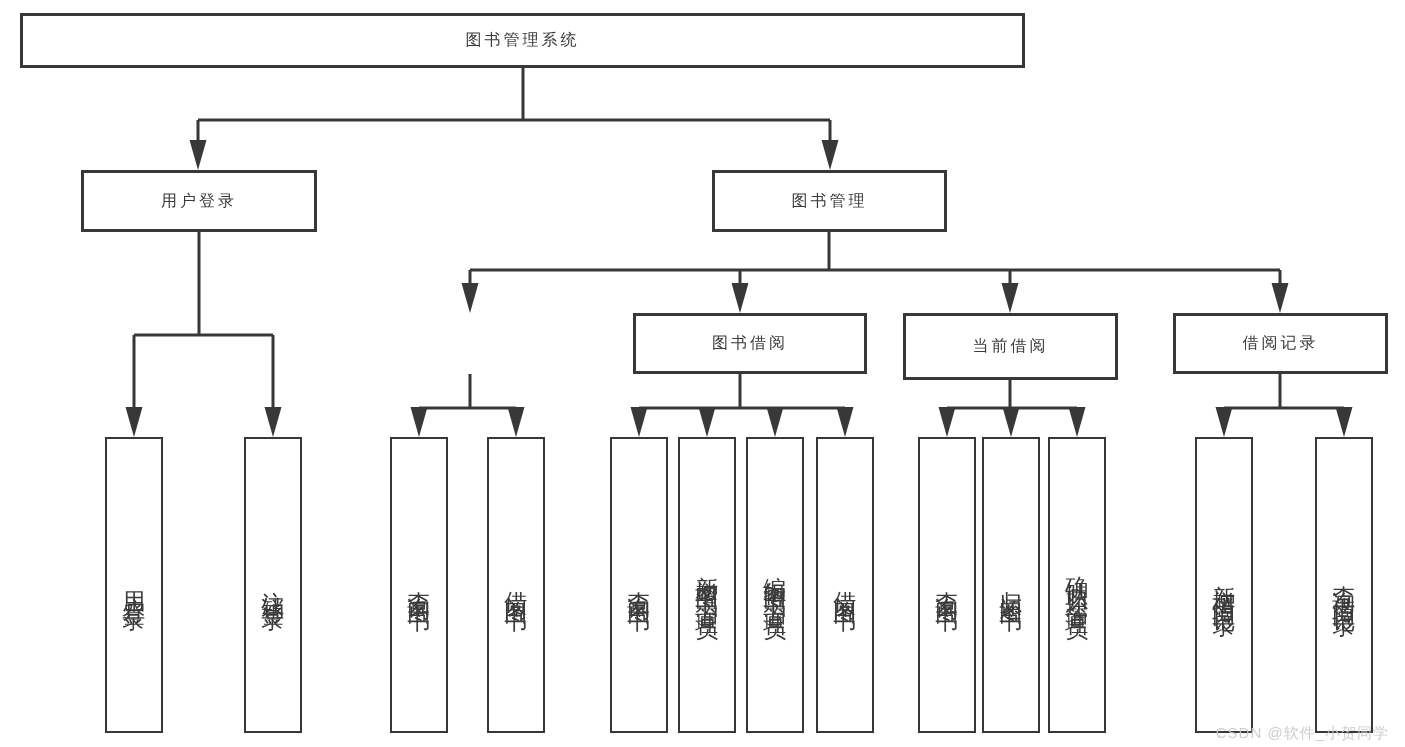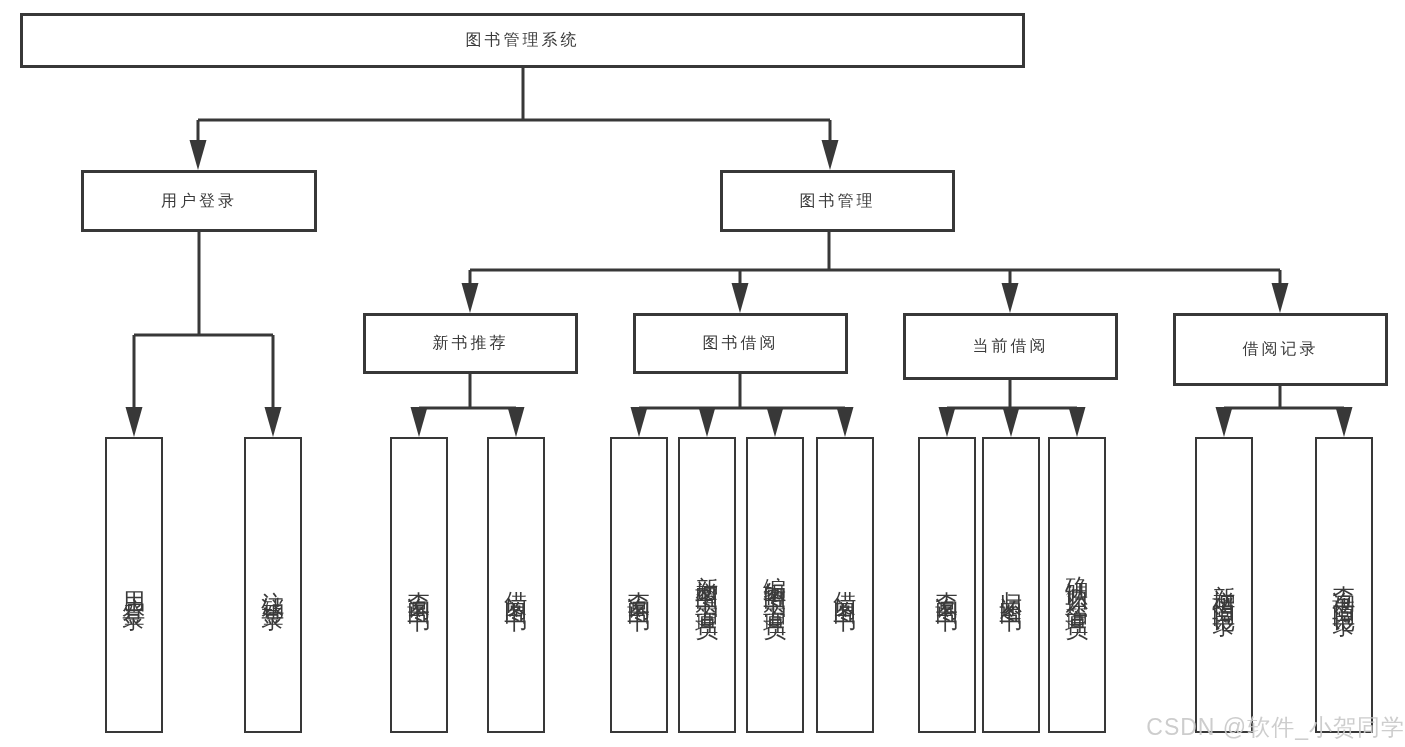--- a/index.html
+++ b/index.html
@@ -46,22 +46,22 @@
     writing-mode:vertical-rl;
     text-orientation:mixed;
     font-size:23px;
     line-height:1.15;
     letter-spacing:6px;
     color:var(--text);
     white-space:nowrap;
   }
   .watermark{
     position:absolute;
-    right:0;bottom:4px;
-    font-size:23px;
+    right:16px;bottom:4px;
+    font-size:15px;
     letter-spacing:1px;
     color:var(--watermark);
     opacity:.92;
     z-index:5;
     white-space:nowrap;
   }
 </style>
 </head>
 <body>
 
@@ -110,34 +110,31 @@
     </g>
   </svg>
 
   <div class="box" style="left:20px;top:13px;width:1005px;height:55px;">
     <span class="lbl">图书管理系统</span>
   </div>
 
   <div class="box" style="left:81px;top:170px;width:236px;height:62px;">
     <span class="lbl">用户登录</span>
   </div>
-  <div class="box" style="left:712px;top:170px;width:235px;height:62px;margin-left:8px;">
+  <div class="box" style="left:712px;top:170px;width:235px;height:62px;">
     <span class="lbl">图书管理</span>
   </div>
 
-  <div class="box" style="left:363px;top:313px;width:215px;height:61px;">
-    <span class="lbl">新书推荐</span>
-  </div>
-  <div class="box" style="left:633px;top:313px;width:215px;height:61px;">
+  <div class="box" style="left:633px;top:313px;width:234px;height:61px;">
     <span class="lbl">图书借阅</span>
   </div>
   <div class="box" style="left:903px;top:313px;width:215px;height:67px;">
     <span class="lbl">当前借阅</span>
   </div>
-  <div class="box" style="left:1173px;top:313px;width:215px;height:73px;">
+  <div class="box" style="left:1173px;top:313px;width:215px;height:61px;">
     <span class="lbl">借阅记录</span>
   </div>
 
   <div class="vbox" style="left:105px;top:437px;width:58px;height:296px;">
     <span class="vlbl">用户登录</span>
   </div>
   <div class="vbox" style="left:244px;top:437px;width:58px;height:296px;">
     <span class="vlbl">注销登录</span>
   </div>
 

